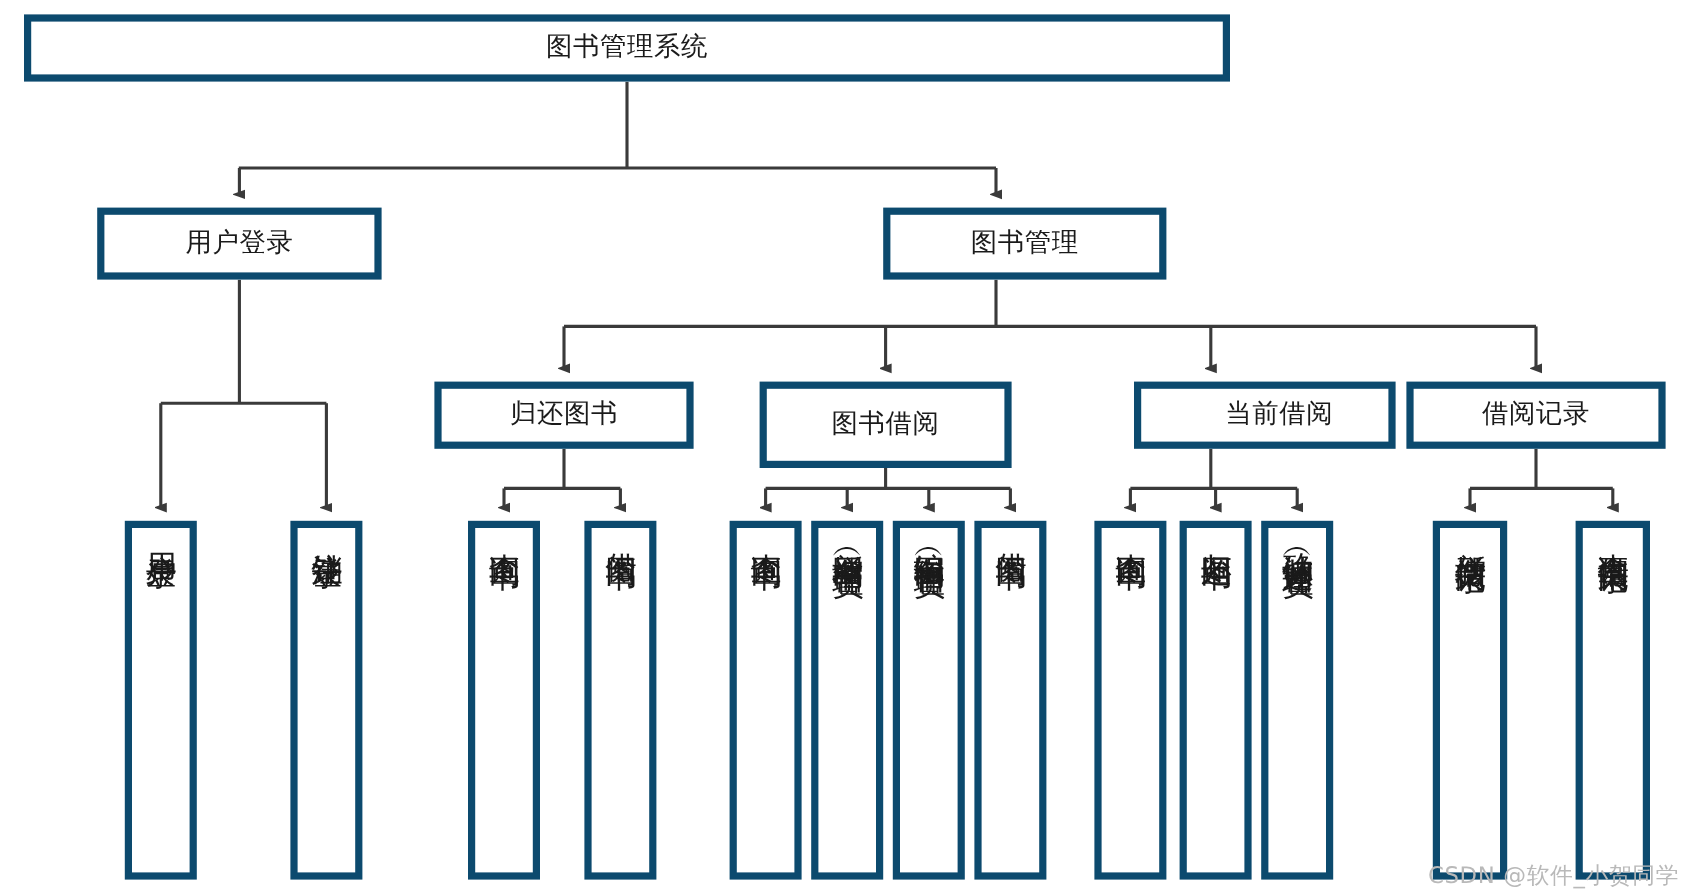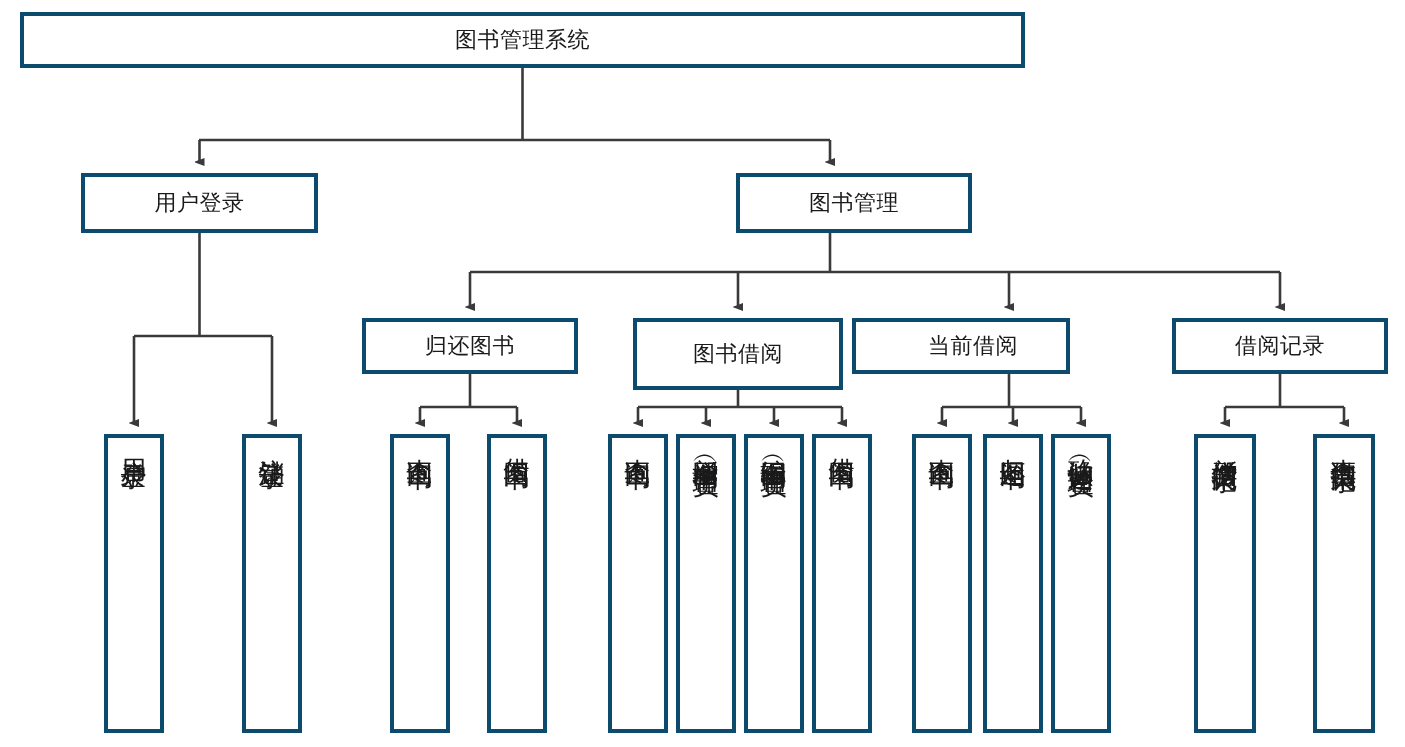--- a/index.html
+++ b/index.html
@@ -21,21 +21,21 @@
     position: absolute;
     left: 0;
     top: 0;
     width: 1405px;
     height: 747px;
   }
   .node {
     position: absolute;
     box-sizing: border-box;
     background: #ffffff;
-    border: 4px solid #0c4a6e;
+    border: 6px solid #0c4a6e;
     display: flex;
     align-items: center;
     justify-content: center;
     color: #1a1a1a;
   }
   .node-label {
     display: block;
     text-align: center;
     line-height: 1.08;
     white-space: pre-line;
@@ -122,21 +122,21 @@
       </div>
       <div class="node horiz" style="left: 712px; top: 173px; width: 236px; height: 60px; margin-left: 24px;">
         <span class="node-label">图书管理</span>
       </div>
       <div class="node horiz" style="left: 362px; top: 318px; width: 216px; height: 56px;">
         <span class="node-label">归还图书</span>
       </div>
       <div class="node horiz" style="left: 633px; top: 318px; width: 210px; height: 72px;">
         <span class="node-label">图书借阅</span>
       </div>
-      <div class="node horiz" style="left: 852px; top: 318px; width: 218px; height: 56px; padding-left: 24px;">
+      <div class="node horiz" style="left: 945px; top: 318px; width: 218px; height: 56px; padding-left: 24px;">
         <span class="node-label">当前借阅</span>
       </div>
       <div class="node horiz" style="left: 1172px; top: 318px; width: 216px; height: 56px;">
         <span class="node-label">借阅记录</span>
       </div>
       <div class="node vert" style="left: 104px; top: 434px; width: 60px; height: 299px;">
         <span class="node-label">用户登录</span>
       </div>
       <div class="node vert" style="left: 242px; top: 434px; width: 60px; height: 299px;">
         <span class="node-label">注销登录</span>
@@ -169,14 +169,15 @@
         <span class="node-label">确认归还（管理员）</span>
       </div>
       <div class="node vert" style="left: 1194px; top: 434px; width: 62px; height: 299px;">
         <span class="node-label">新增借阅记录</span>
       </div>
       <div class="node vert" style="left: 1313px; top: 434px; width: 62px; height: 299px;">
         <span class="node-label">查询借阅记录</span>
       </div>
     </div>
 
+  <div class="watermark" style="left: 1190px; top: 717px;">CSDN @软件_小贺同学</div>
 
 </div>
 
 </body></html>

